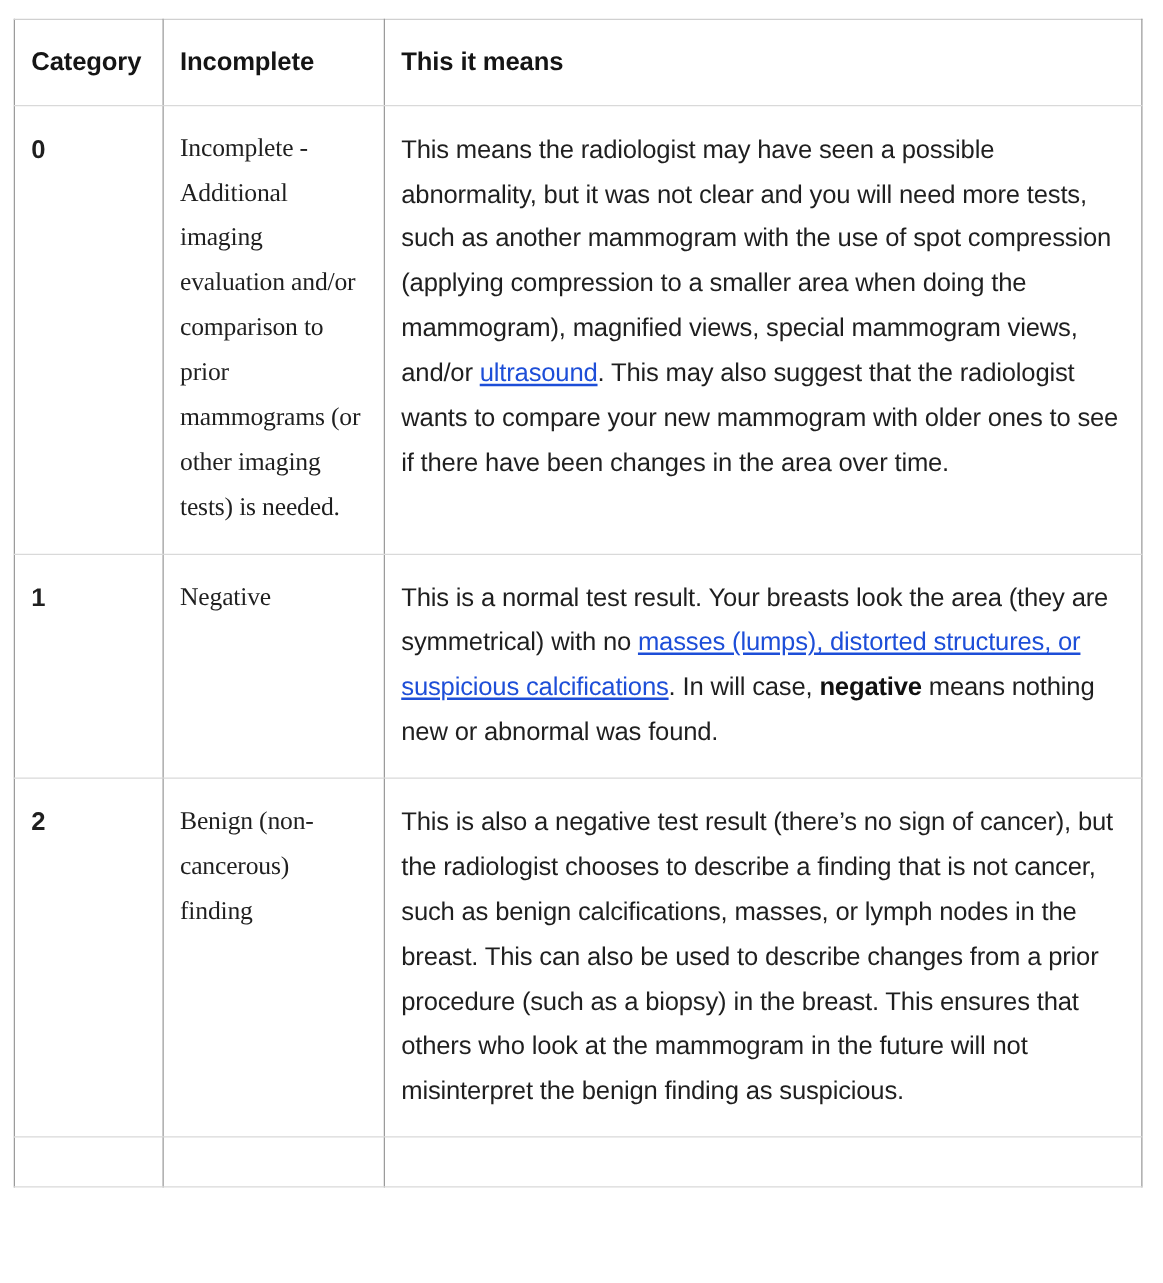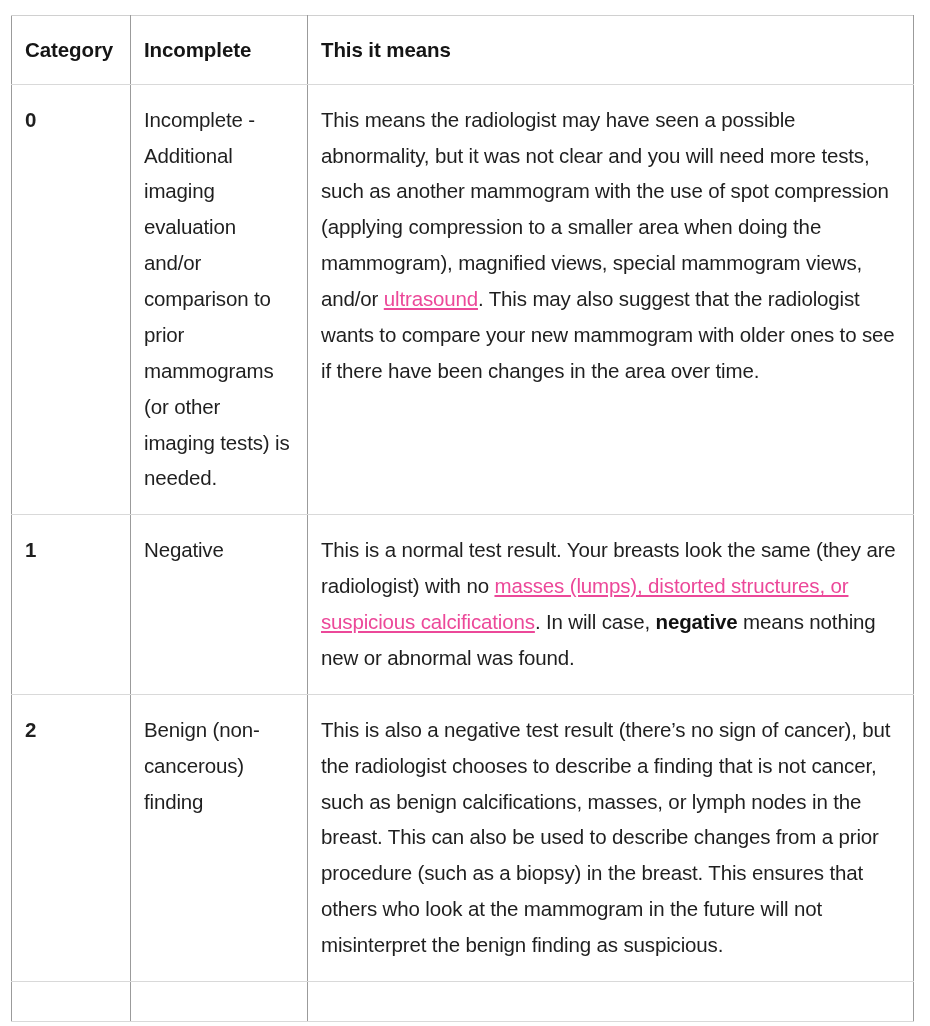--- a/index.html
+++ b/index.html
@@ -67,28 +67,29 @@
     color: #1f1f1f;
   }
 
   td.cat {
     font-weight: bold;
     color: #151515;
   }
 
   td.def {
     color: #1f1f1f;
+    font-family: Liberation Serif, serif;
   }
 
   td.mean {
     padding-right: 16px;
   }
 
   .lnk {
-    color: #ec4899;
+    color: #1d4ed8;
     text-decoration: underline;
     text-underline-offset: 2px;
     cursor: pointer;
   }
 
   .bold {
     font-weight: bold;
     color: #111111;
   }
 
@@ -118,21 +119,21 @@
     </thead>
     <tbody id="table-body">
         <tr>
           <td class="cat">0</td>
           <td class="def">Incomplete - Additional imaging evaluation and/or comparison to prior mammograms (or other imaging tests) is needed.</td>
           <td class="mean"><span>This means the radiologist may have seen a possible abnormality, but it was not clear and you will need more tests, such as another mammogram with the use of spot compression (applying compression to a smaller area when doing the mammogram), magnified views, special mammogram views, and/or </span><a class="lnk">ultrasound</a><span>. This may also suggest that the radiologist wants to compare your new mammogram with older ones to see if there have been changes in the area over time.</span></td>
         </tr>
         <tr>
           <td class="cat">1</td>
           <td class="def">Negative</td>
-          <td class="mean"><span>This is a normal test result. Your breasts look the same (they are radiologist) with no </span><a class="lnk">masses (lumps), distorted structures, or suspicious calcifications</a><span>. In will case, </span><strong class="bold">negative</strong><span> means nothing new or abnormal was found.</span></td>
+          <td class="mean"><span>This is a normal test result. Your breasts look the area (they are symmetrical) with no </span><a class="lnk">masses (lumps), distorted structures, or suspicious calcifications</a><span>. In will case, </span><strong class="bold">negative</strong><span> means nothing new or abnormal was found.</span></td>
         </tr>
         <tr>
           <td class="cat">2</td>
           <td class="def">Benign (non-cancerous) finding</td>
           <td class="mean"><span>This is also a negative test result (there’s no sign of cancer), but the radiologist chooses to describe a finding that is not cancer, such as benign calcifications, masses, or lymph nodes in the breast. This can also be used to describe changes from a prior procedure (such as a biopsy) in the breast. This ensures that others who look at the mammogram in the future will not misinterpret the benign finding as suspicious.</span></td>
         </tr>
         <tr class="partial">
           <td class="cat"></td>
           <td class="def"></td>
           <td class="mean"></td>

